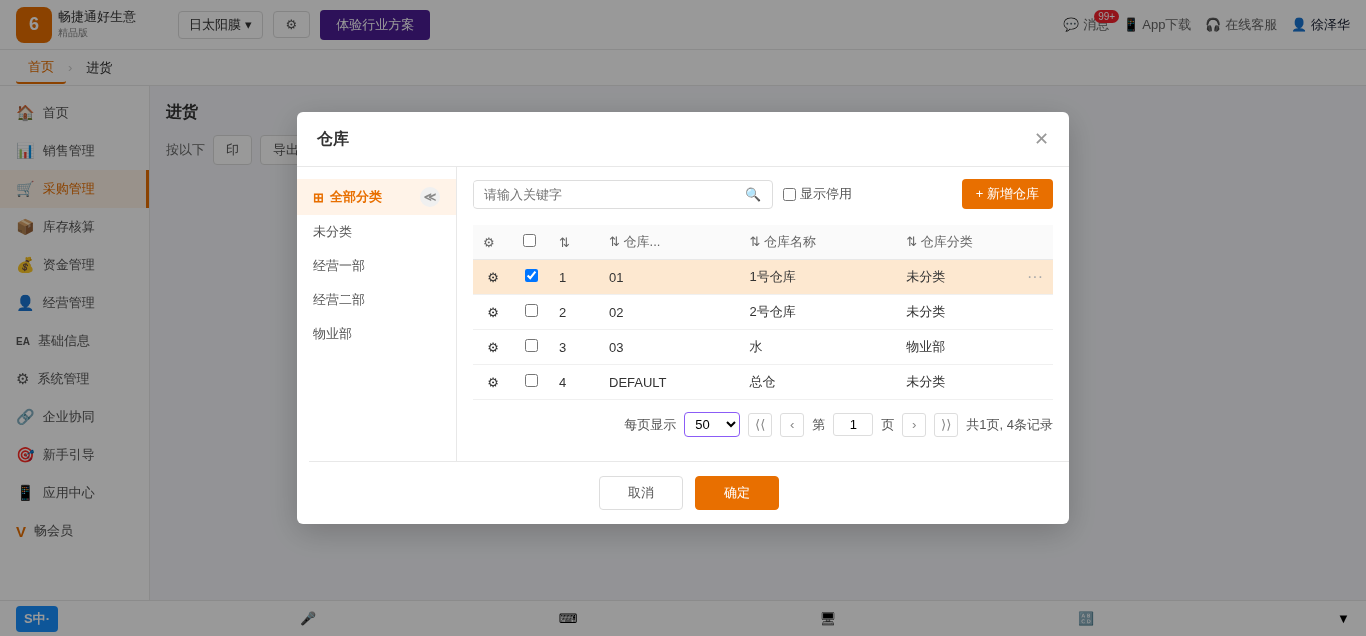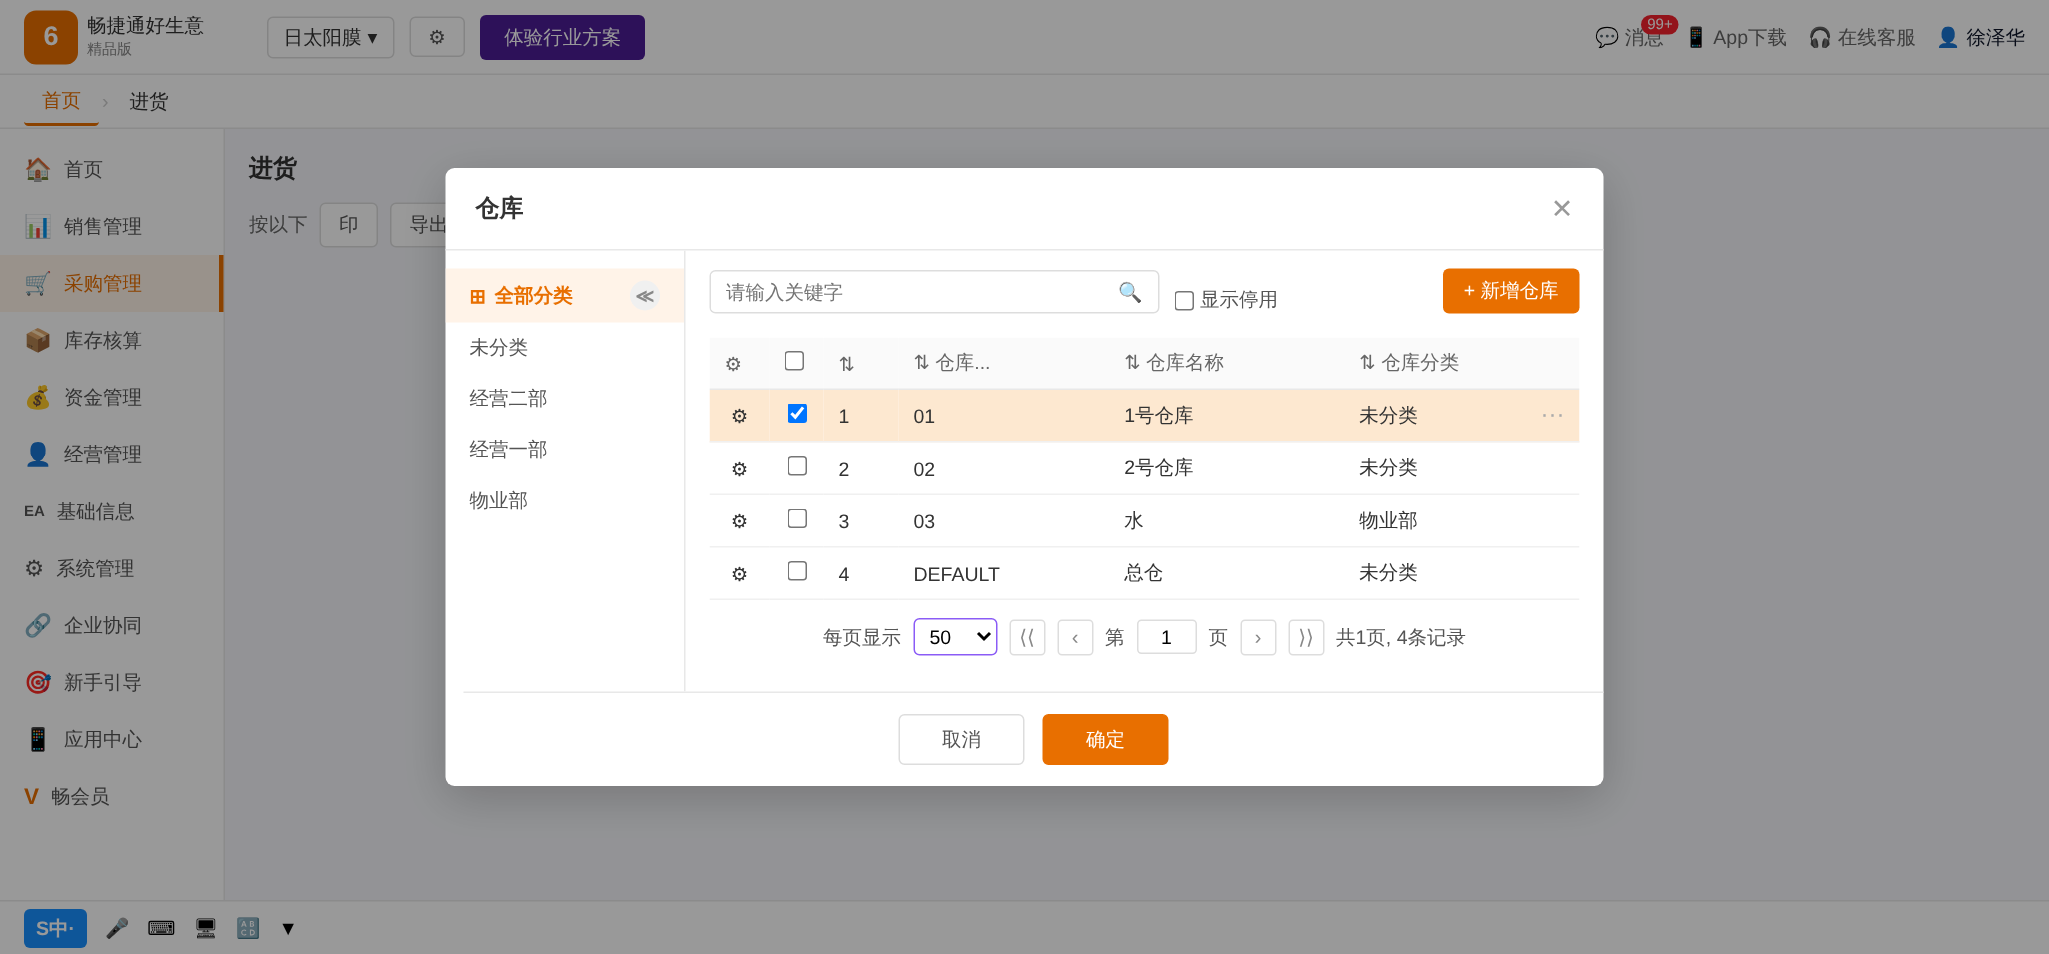--- a/index.html
+++ b/index.html
@@ -123,21 +123,21 @@
     .modal-sidebar-item.active { background: #fff3e8; color: #e86f00; font-weight: bold; }
     .collapse-btn {
       width: 20px; height: 20px; border-radius: 50%; background: #f0f0f0;
       display: flex; align-items: center; justify-content: center;
       cursor: pointer; font-size: 12px; color: #888; margin-left: auto;
     }
 
     
     .modal-main { flex: 1; display: flex; flex-direction: column; padding: 12px 16px; }
     .modal-toolbar {
-      display: flex; align-items: flex-end; gap: 10px; margin-bottom: 16px;
+      display: flex; align-items: center; gap: 10px; margin-bottom: 16px;
     }
     .search-box {
       display: flex; align-items: center;
       border: 1px solid #ddd; border-radius: 4px; overflow: hidden;
       flex: 1; max-width: 300px;
     }
     .search-box input {
       border: none; outline: none; padding: 5px 10px; font-size: 13px; width: 100%; color: #999;
     }
     .search-box .search-icon-btn { padding: 6px 10px; color: #888; cursor: pointer; }
@@ -159,21 +159,21 @@
     }
     .modal-table .row-highlight td { background: #fde8d0; }
     .modal-table .row-normal td { background: #fff; }
     .col-gear { width: 40px; text-align: center; }
     .col-check { width: 36px; text-align: center; }
     .col-num { width: 50px; color: #666; }
     .row-more { color: #aaa; font-size: 16px; float: right; }
 
     
     .modal-pagination {
-      display: flex; align-items: center; justify-content: center;
+      display: flex; align-items: center; justify-content: flex-end;
       gap: 8px; padding: 12px 0; margin-top: auto; font-size: 13px; color: #555;
     }
     .page-select {
       border: 1px solid #8b5cf6; border-radius: 4px; padding: 3px 6px;
       font-size: 13px; background: #fff;
     }
     .page-nav-btn {
       width: 24px; height: 24px; border: 1px solid #ddd; background: #fff;
       border-radius: 3px; cursor: pointer; display: flex; align-items: center; justify-content: center;
       color: #888;
@@ -195,21 +195,21 @@
     }
     .confirm-btn {
       padding: 7px 28px; border: 1px solid #e86f00; border-radius: 4px;
       background: #e86f00; color: #fff; cursor: pointer; font-size: 13px;
     }
 
     
     .bottombar {
       position: fixed; bottom: 0; left: 0; right: 0;
       height: 36px; background: #fff; border-top: 1px solid #e8e8e8;
-      display: flex; align-items: center; justify-content: flex-start;
+      display: flex; align-items: center; justify-content: space-between;
       padding: 0 16px; gap: 12px;
     }
     .bottom-logo {
       display: flex; align-items: center; gap: 4px;
       background: #1890ff; color: #fff; padding: 4px 8px; border-radius: 4px; font-weight: bold;
     }
 
     .gear-icon::before { content: "⚙"; }
   </style>
 </head>
@@ -339,24 +339,24 @@
       <div class="modal-sidebar">
         <div class="modal-sidebar-item active">
           <span style="color:#e86f00;">⊞</span>
           <span>全部分类</span>
           <div class="collapse-btn">≪</div>
         </div>
         <div class="modal-sidebar-item">
           <span>未分类</span>
         </div>
         <div class="modal-sidebar-item">
+          <span>经营一部</span>
+        </div>
+        <div class="modal-sidebar-item">
           <span>经营二部</span>
-        </div>
-        <div class="modal-sidebar-item">
-          <span>经营一部</span>
         </div>
         <div class="modal-sidebar-item">
           <span>物业部</span>
         </div>
       </div>
 
       <div class="modal-main">
 
         <div class="modal-toolbar">
           <div class="search-box">

